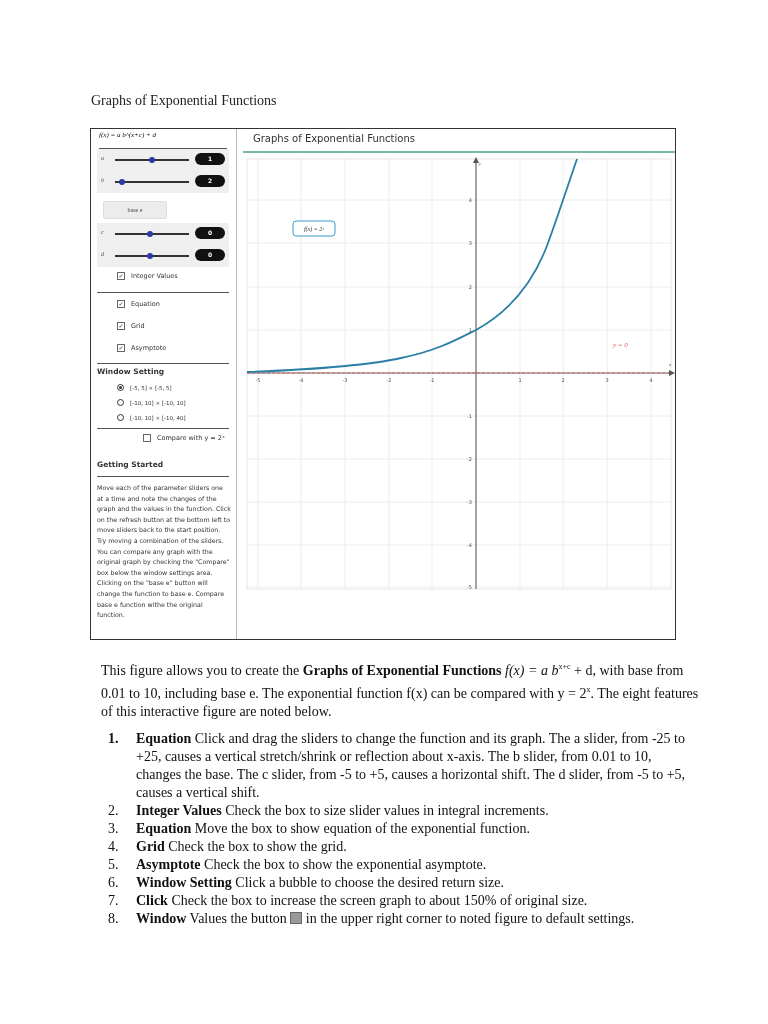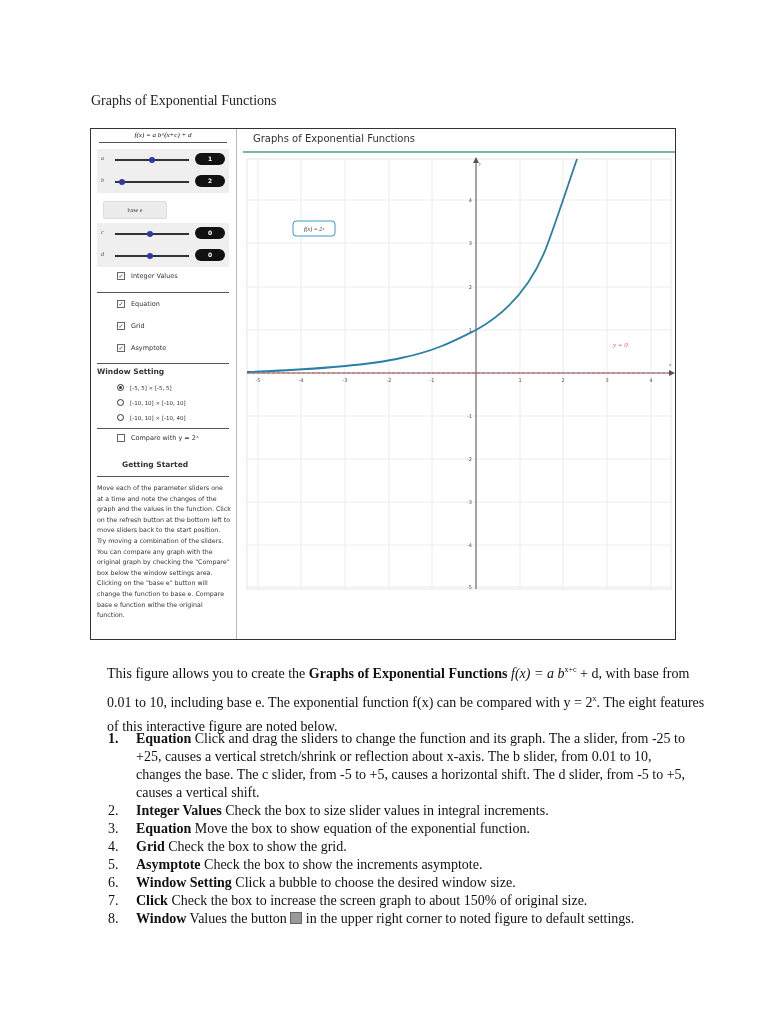--- a/index.html
+++ b/index.html
@@ -1,39 +1,39 @@
 <!DOCTYPE html>
 <html><head>
 <meta charset="utf-8">
 <style>
   html, body { margin: 0; padding: 0; background: #ffffff; }
   body { width: 768px; height: 1024px; position: relative; overflow: hidden; font-family: "Liberation Serif", serif; color: #111; }
   .doc-title { position: absolute; left: 91px; top: 93px; font-size: 14px; font-family: "Liberation Serif", serif; color: #222; }
   .figure { position: absolute; left: 90px; top: 128px; width: 586px; height: 512px; border: 1px solid #333; box-sizing: border-box; background: #fff; }
   .panel { position: absolute; left: 0; top: 0; width: 145px; height: 510px; border-right: 1px solid #bbb; font-family: "DejaVu Sans", sans-serif; }
-  .formula { position: absolute; left: 8px; top: 2px; width: 128px; text-align: center; font-family: "Liberation Serif", serif; font-size: 7px; font-style: italic; border-bottom: 1px solid #555; padding-bottom: 3px; }
+  .formula { position: absolute; left: 8px; top: 2px; width: 128px; text-align: left; font-family: "Liberation Serif", serif; font-size: 7px; font-style: italic; border-bottom: 1px solid #555; padding-bottom: 9px; }
   .slider-group { position: absolute; left: 6px; width: 132px; background: #efefef; }
   .slider-row { position: relative; height: 22px; }
   .slider-label { position: absolute; left: 4px; top: 6px; font-size: 6px; font-style: italic; color: #555; font-family: "Liberation Serif", serif; }
   .slider-track { position: absolute; left: 18px; top: 10px; width: 74px; height: 1.5px; background: #333; }
   .slider-knob { position: absolute; top: -2.5px; width: 6px; height: 6px; border-radius: 50%; background: #2b3aa8; }
   .slider-value { position: absolute; left: 98px; top: 4px; width: 30px; height: 12px; border-radius: 6px; background: #111; color: #fff; font-size: 6px; text-align: center; line-height: 12px; font-weight: bold; }
   .base-btn { position: absolute; left: 12px; top: 72px; width: 62px; height: 16px; background: #ececec; border: 1px solid #ddd; border-radius: 2px; font-size: 6px; text-align: center; line-height: 16px; color: #444; font-family: "Liberation Serif", serif; }
   .check-row { position: absolute; left: 26px; font-size: 6.5px; color: #333; display: flex; align-items: center; gap: 6px; }
   .check-box { width: 6px; height: 6px; border: 1px solid #666; font-size: 6px; line-height: 6px; text-align: center; color: #333; }
   .hr { position: absolute; left: 6px; width: 132px; height: 1px; background: #555; }
   .section-title { position: absolute; left: 6px; font-size: 7.5px; font-weight: bold; color: #333; }
   .radio-row { position: absolute; left: 26px; font-size: 5.5px; color: #333; display: flex; align-items: center; gap: 6px; }
   .radio { width: 5px; height: 5px; border: 1.2px solid #333; border-radius: 50%; position: relative; }
   .radio.on::after { content: ""; position: absolute; left: 1px; top: 1px; width: 3px; height: 3px; border-radius: 50%; background: #333; }
   .getting-text { position: absolute; left: 6px; top: 354px; width: 134px; font-size: 6.3px; line-height: 10.6px; color: #333; }
   .graph-title { position: absolute; left: 162px; top: 4px; font-family: "DejaVu Sans", sans-serif; font-size: 10px; color: #333; }
   .graph-rule { position: absolute; left: 152px; top: 22px; width: 432px; height: 2px; background: #7ab8a0; }
   .graph-svg { position: absolute; left: 150px; top: 26px; }
-  .body-para { position: absolute; left: 107px; top: 657px; width: 600px; font-size: 14px; line-height: 25px; }
+  .body-para { position: absolute; left: 101px; top: 657px; width: 600px; font-size: 14px; line-height: 19px; }
   .list { position: absolute; left: 108px; top: 730px; width: 590px; font-size: 14px; line-height: 18px; margin: 0; padding: 0; list-style: none; }
   .list li { position: relative; padding-left: 28px; }
   .list .num { position: absolute; left: 0; top: 0; }
   .list li.first .num { font-weight: bold; }
   .reset-icon { display: inline-block; width: 10px; height: 10px; background: #999; border: 1px solid #666; vertical-align: -1px; }
 </style>
 </head>
 <body>
 
 <div class="doc-title">Graphs of Exponential Functions</div>
@@ -104,26 +104,26 @@
     </div>
     <div class="radio-row" style="top:270px;">
       <span class="radio"></span>
       <span>[-10, 10] × [-10, 10]</span>
     </div>
     <div class="radio-row" style="top:285px;">
       <span class="radio"></span>
       <span>[-10, 10] × [-10, 40]</span>
     </div>
     <div class="hr" style="top:299px;"></div>
-    <div class="check-row" style="top:305px;">
+    <div class="check-row" style="top:305px;margin-left:26px;">
       <span class="check-box"></span>
       <span>Compare with y = 2ˣ</span>
     </div>
 
-    <div class="section-title" style="top:331px;margin-left:25px;">Getting Started</div>
+    <div class="section-title" style="top:331px;">Getting Started</div>
     <div class="hr" style="top:347px;"></div>
     <div class="getting-text">Move each of the parameter sliders one at a time and note the changes of the graph and the values in the function. Click on the refresh button at the bottom left to move sliders back to the start position. Try moving a combination of the sliders. You can compare any graph with the original graph by checking the "Compare" box below the window settings area. Clicking on the "base e" button will change the function to base e. Compare base e function withe the original function.</div>
   </div>
 
   <div class="graph-title">Graphs of Exponential Functions</div>
   <div class="graph-rule"></div>
 
   <svg class="graph-svg" width="434" height="440" viewBox="0 0 434 440">
 
     <rect x="6" y="4" width="424" height="430" fill="#fff" stroke="#e6e6e6"></rect>
@@ -185,17 +185,17 @@
 
 <div class="body-para">
   <span>This figure allows you to create the </span><b>Graphs of Exponential Functions</b><i> f(x) = a b</i><sup style="font-size:8px;">x+c</sup><span> + d, with base from 0.01 to 10, including base e. The exponential function f(x) can be compared with y = 2</span><sup style="font-size:8px;">x</sup><span>. The eight features of this interactive figure are noted below.</span>
 </div>
 
 <ul class="list">
   <li class="first"><span class="num">1.</span><b>Equation</b><span> Click and drag the sliders to change the function and its graph. The a slider, from -25 to +25, causes a vertical stretch/shrink or reflection about x-axis. The b slider, from 0.01 to 10, changes the base. The c slider, from -5 to +5, causes a horizontal shift. The d slider, from -5 to +5, causes a vertical shift.</span></li>
   <li><span class="num">2.</span><b>Integer Values</b><span> Check the box to size slider values in integral increments.</span></li>
   <li><span class="num">3.</span><b>Equation</b><span> Move the box to show equation of the exponential function.</span></li>
   <li><span class="num">4.</span><b>Grid</b><span> Check the box to show the grid.</span></li>
-  <li><span class="num">5.</span><b>Asymptote</b><span> Check the box to show the increments asymptote.</span></li>
-  <li><span class="num">6.</span><b>Window Setting</b><span> Click a bubble to choose the desired window size.</span></li>
+  <li><span class="num">5.</span><b>Asymptote</b><span> Check the box to show the exponential asymptote.</span></li>
+  <li><span class="num">6.</span><b>Window Setting</b><span> Click a bubble to choose the desired return size.</span></li>
   <li><span class="num">7.</span><b>Click</b><span> Check the box to increase the screen graph to about 150% of original size.</span></li>
   <li><span class="num">8.</span><b>Window</b><span> Values the button</span> <span class="reset-icon"></span><span> in the upper right corner to noted figure to default settings.</span></li>
 </ul>
 
 </body></html>

